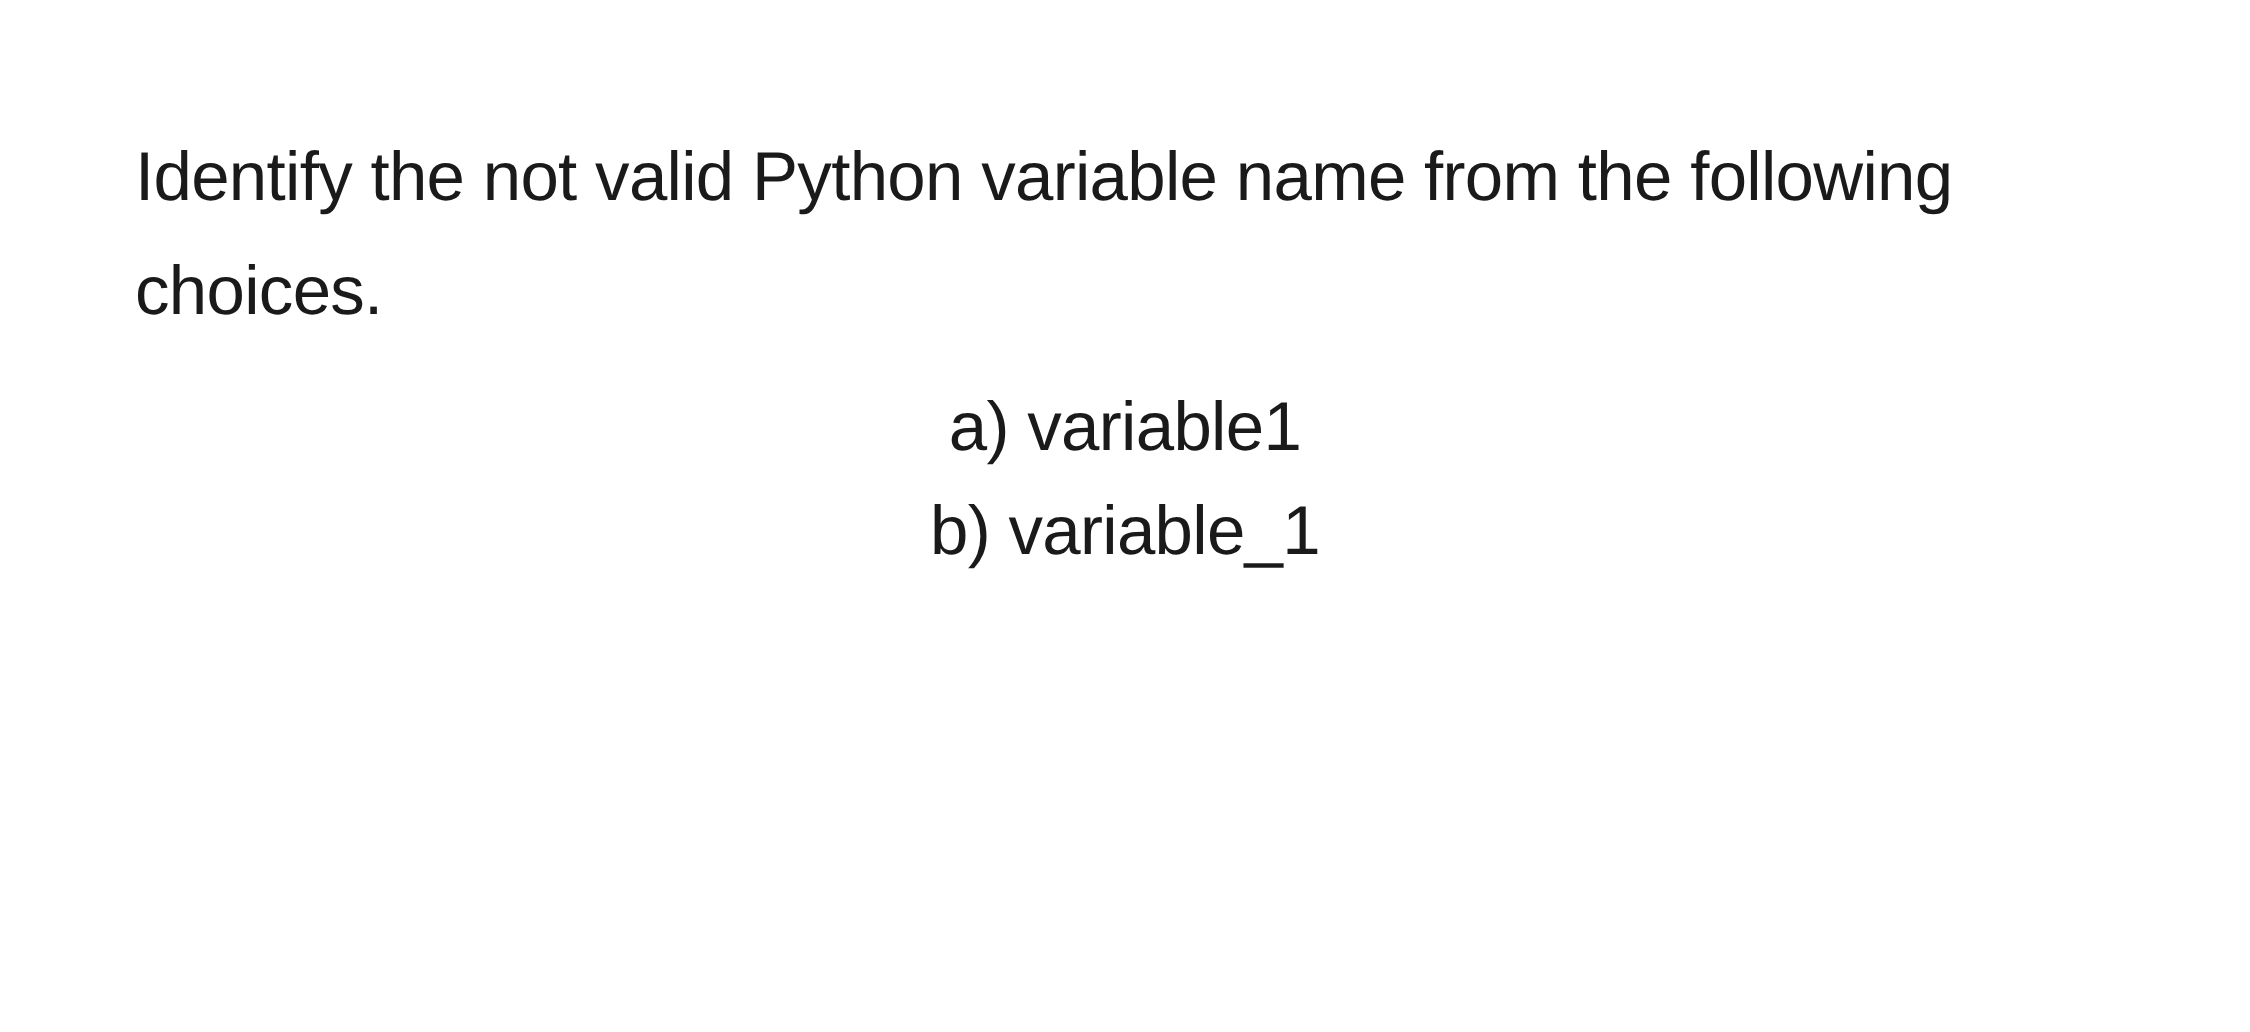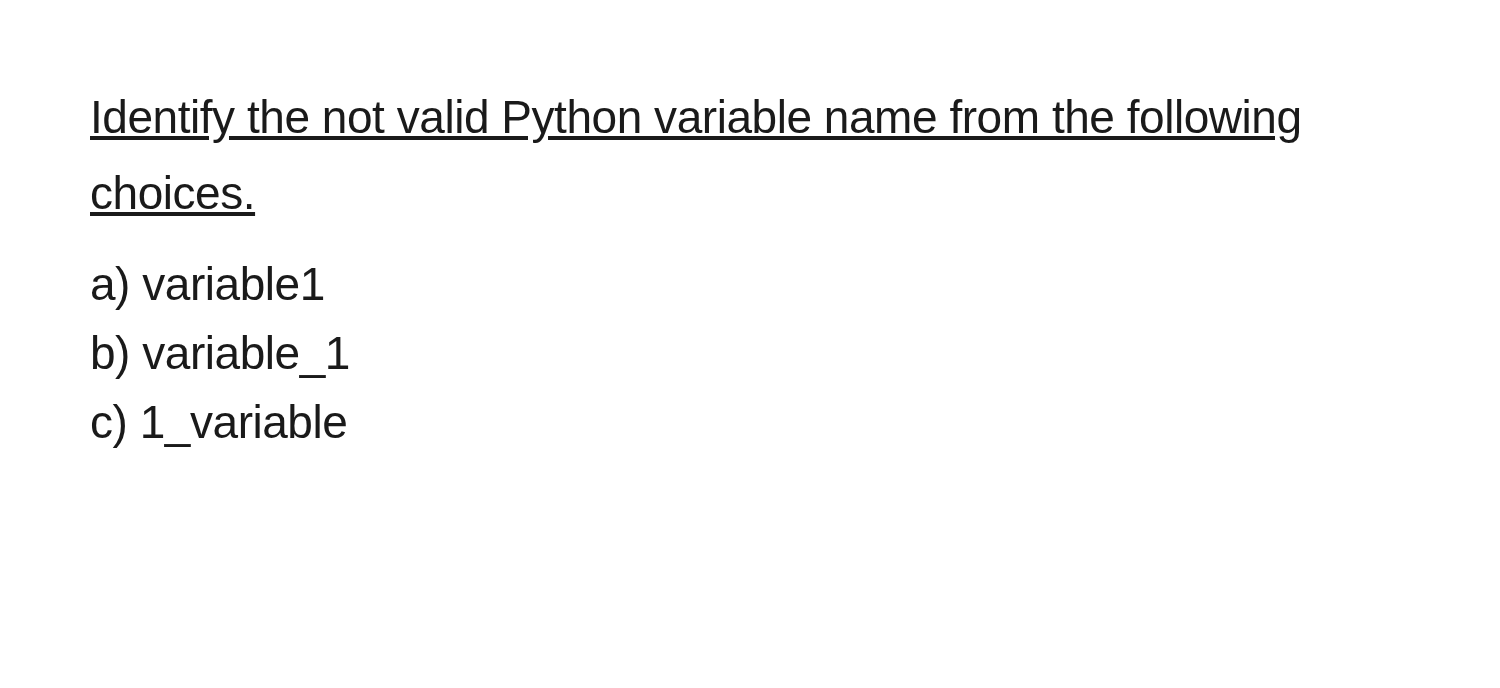--- a/index.html
+++ b/index.html
@@ -14,25 +14,25 @@
       font-family: -apple-system, BlinkMacSystemFont, "Segoe UI", Helvetica, Arial, sans-serif;
       color: #1a1a1a;
       padding: 80px 90px;
     }
     .question-text {
       font-size: 46px;
       line-height: 1.65;
       font-weight: 400;
       margin-bottom: 18px;
       letter-spacing: -0.01em;
-      text-decoration: underline;
     }
     .choices {
       display: flex;
       flex-direction: column;
+      text-align: center;
     }
     .choice {
       font-size: 46px;
       line-height: 1.5;
       font-weight: 400;
       letter-spacing: -0.01em;
     }
     .choice-label {
       display: inline;
     }
@@ -45,16 +45,13 @@
 
 <div class="question-text">Identify the not valid Python variable name from the following choices.</div>
 
 <div class="choices">
   <div class="choice">
     <span class="choice-label">a) </span><span class="choice-value">variable1</span>
   </div>
   <div class="choice">
     <span class="choice-label">b) </span><span class="choice-value">variable_1</span>
   </div>
-  <div class="choice">
-    <span class="choice-label">c) </span><span class="choice-value">1_variable</span>
-  </div>
 </div>
 
 </body></html>

